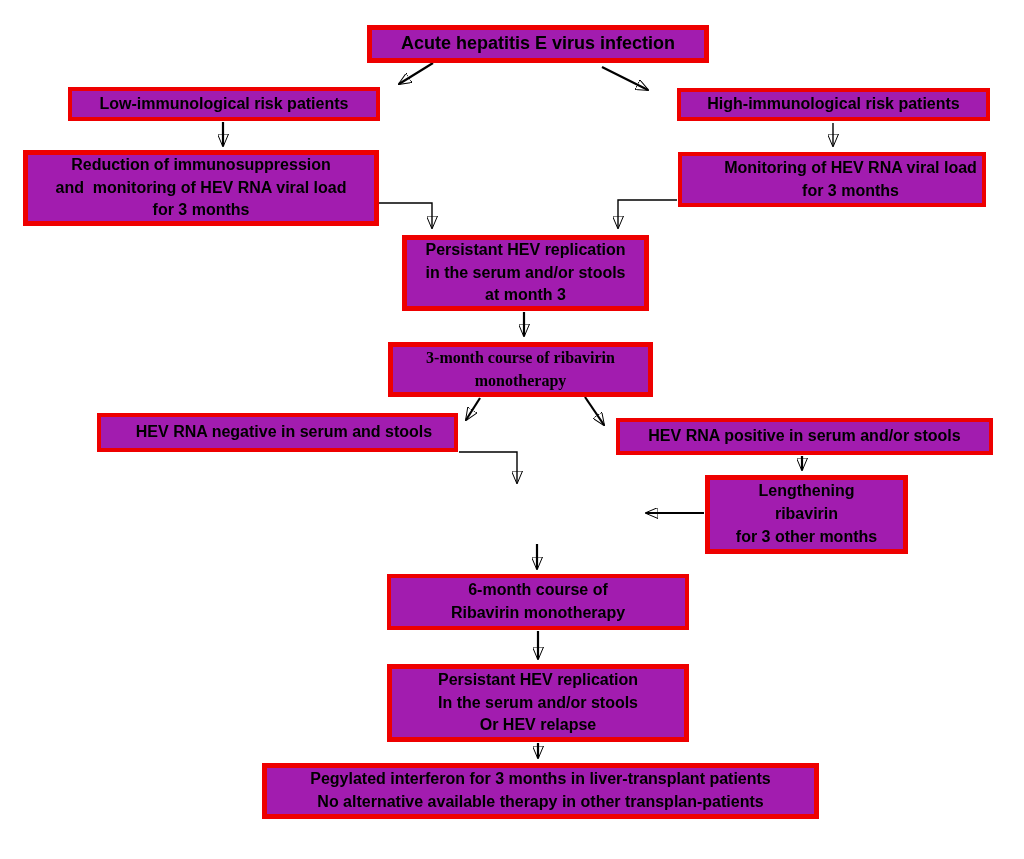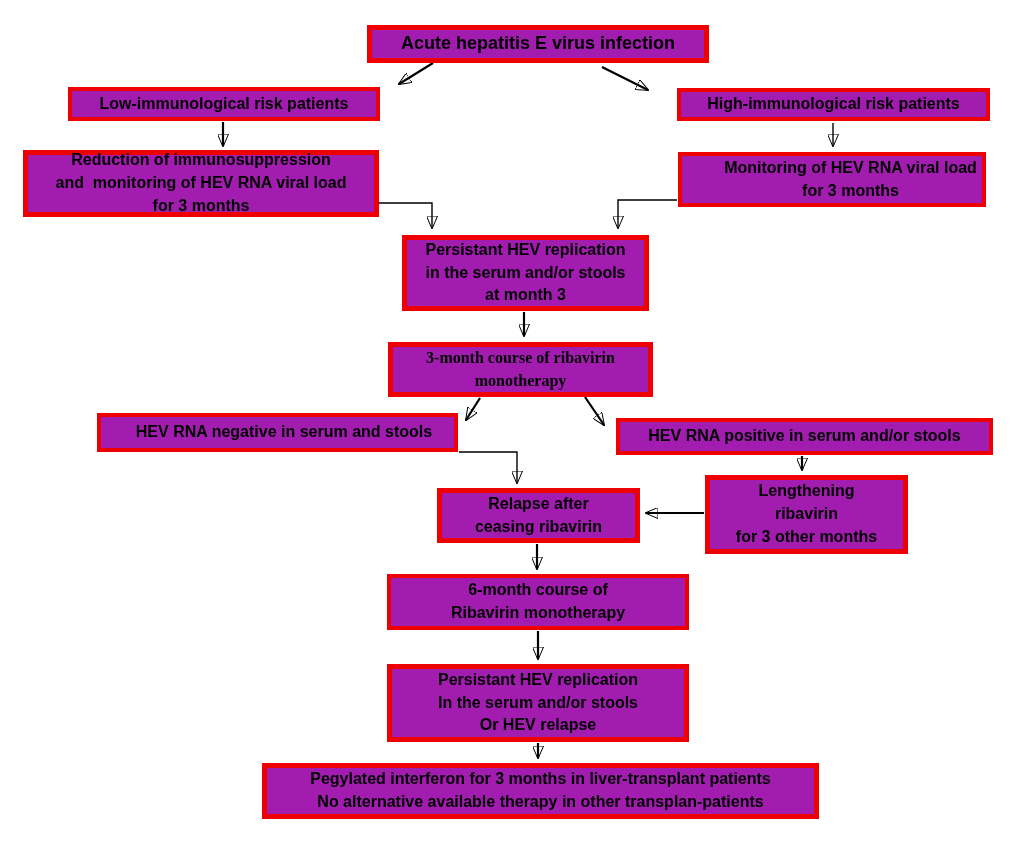--- a/index.html
+++ b/index.html
@@ -31,21 +31,21 @@
     justify-content: center;
     padding: 0 3px;
     z-index: 2;
   }
   .node .lbl {
     white-space: pre-wrap;
   }
   #n-root            { left:367px; top:25px;  width:342px; height:38px; font-size:18px; border-width:5px; }
   #n-low-risk        { left:68px;  top:87px;  width:312px; height:34px; }
   #n-high-risk       { left:677px; top:88px;  width:313px; height:33px; }
-  #n-reduction       { left:23px;  top:150px; width:356px; height:67px; border-width:5px; }
+  #n-reduction       { left:23px;  top:150px; width:356px; height:76px; border-width:5px; }
   #n-monitoring      { left:678px; top:152px; width:308px; height:55px;padding-left:40px; }
   #n-persistent-m3   { left:402px; top:235px; width:247px; height:76px; border-width:5px; }
   #n-course3         { left:388px; top:342px; width:265px; height:55px; border-width:5px;font-family:Liberation Serif, serif; }
   #n-negative        { left:97px;  top:413px; width:361px; height:39px;padding-left:16px; }
   #n-positive        { left:616px; top:418px; width:377px; height:37px; }
   #n-relapse         { left:437px; top:488px; width:203px; height:55px; border-width:5px; }
   #n-lengthening     { left:705px; top:475px; width:203px; height:79px; border-width:5px; }
   #n-course6         { left:387px; top:574px; width:302px; height:56px; }
   #n-persistent-rel  { left:387px; top:664px; width:302px; height:78px; border-width:5px; }
   #n-pegylated       { left:262px; top:763px; width:557px; height:56px; border-width:5px; }
@@ -126,24 +126,20 @@
   </div>
 
   <div class="node" id="n-negative">
     <span class="lbl">HEV RNA negative in serum and stools</span>
   </div>
 
   <div class="node" id="n-positive">
     <span class="lbl">HEV RNA positive in serum and/or stools</span>
   </div>
 
-  <div class="node" id="n-relapse">
-    <span class="lbl">Relapse after
-ceasing ribavirin</span>
-  </div>
 
   <div class="node" id="n-lengthening">
     <span class="lbl">Lengthening
 ribavirin
 for 3 other months</span>
   </div>
 
   <div class="node" id="n-course6">
     <span class="lbl">6-month course of
 Ribavirin monotherapy</span>

